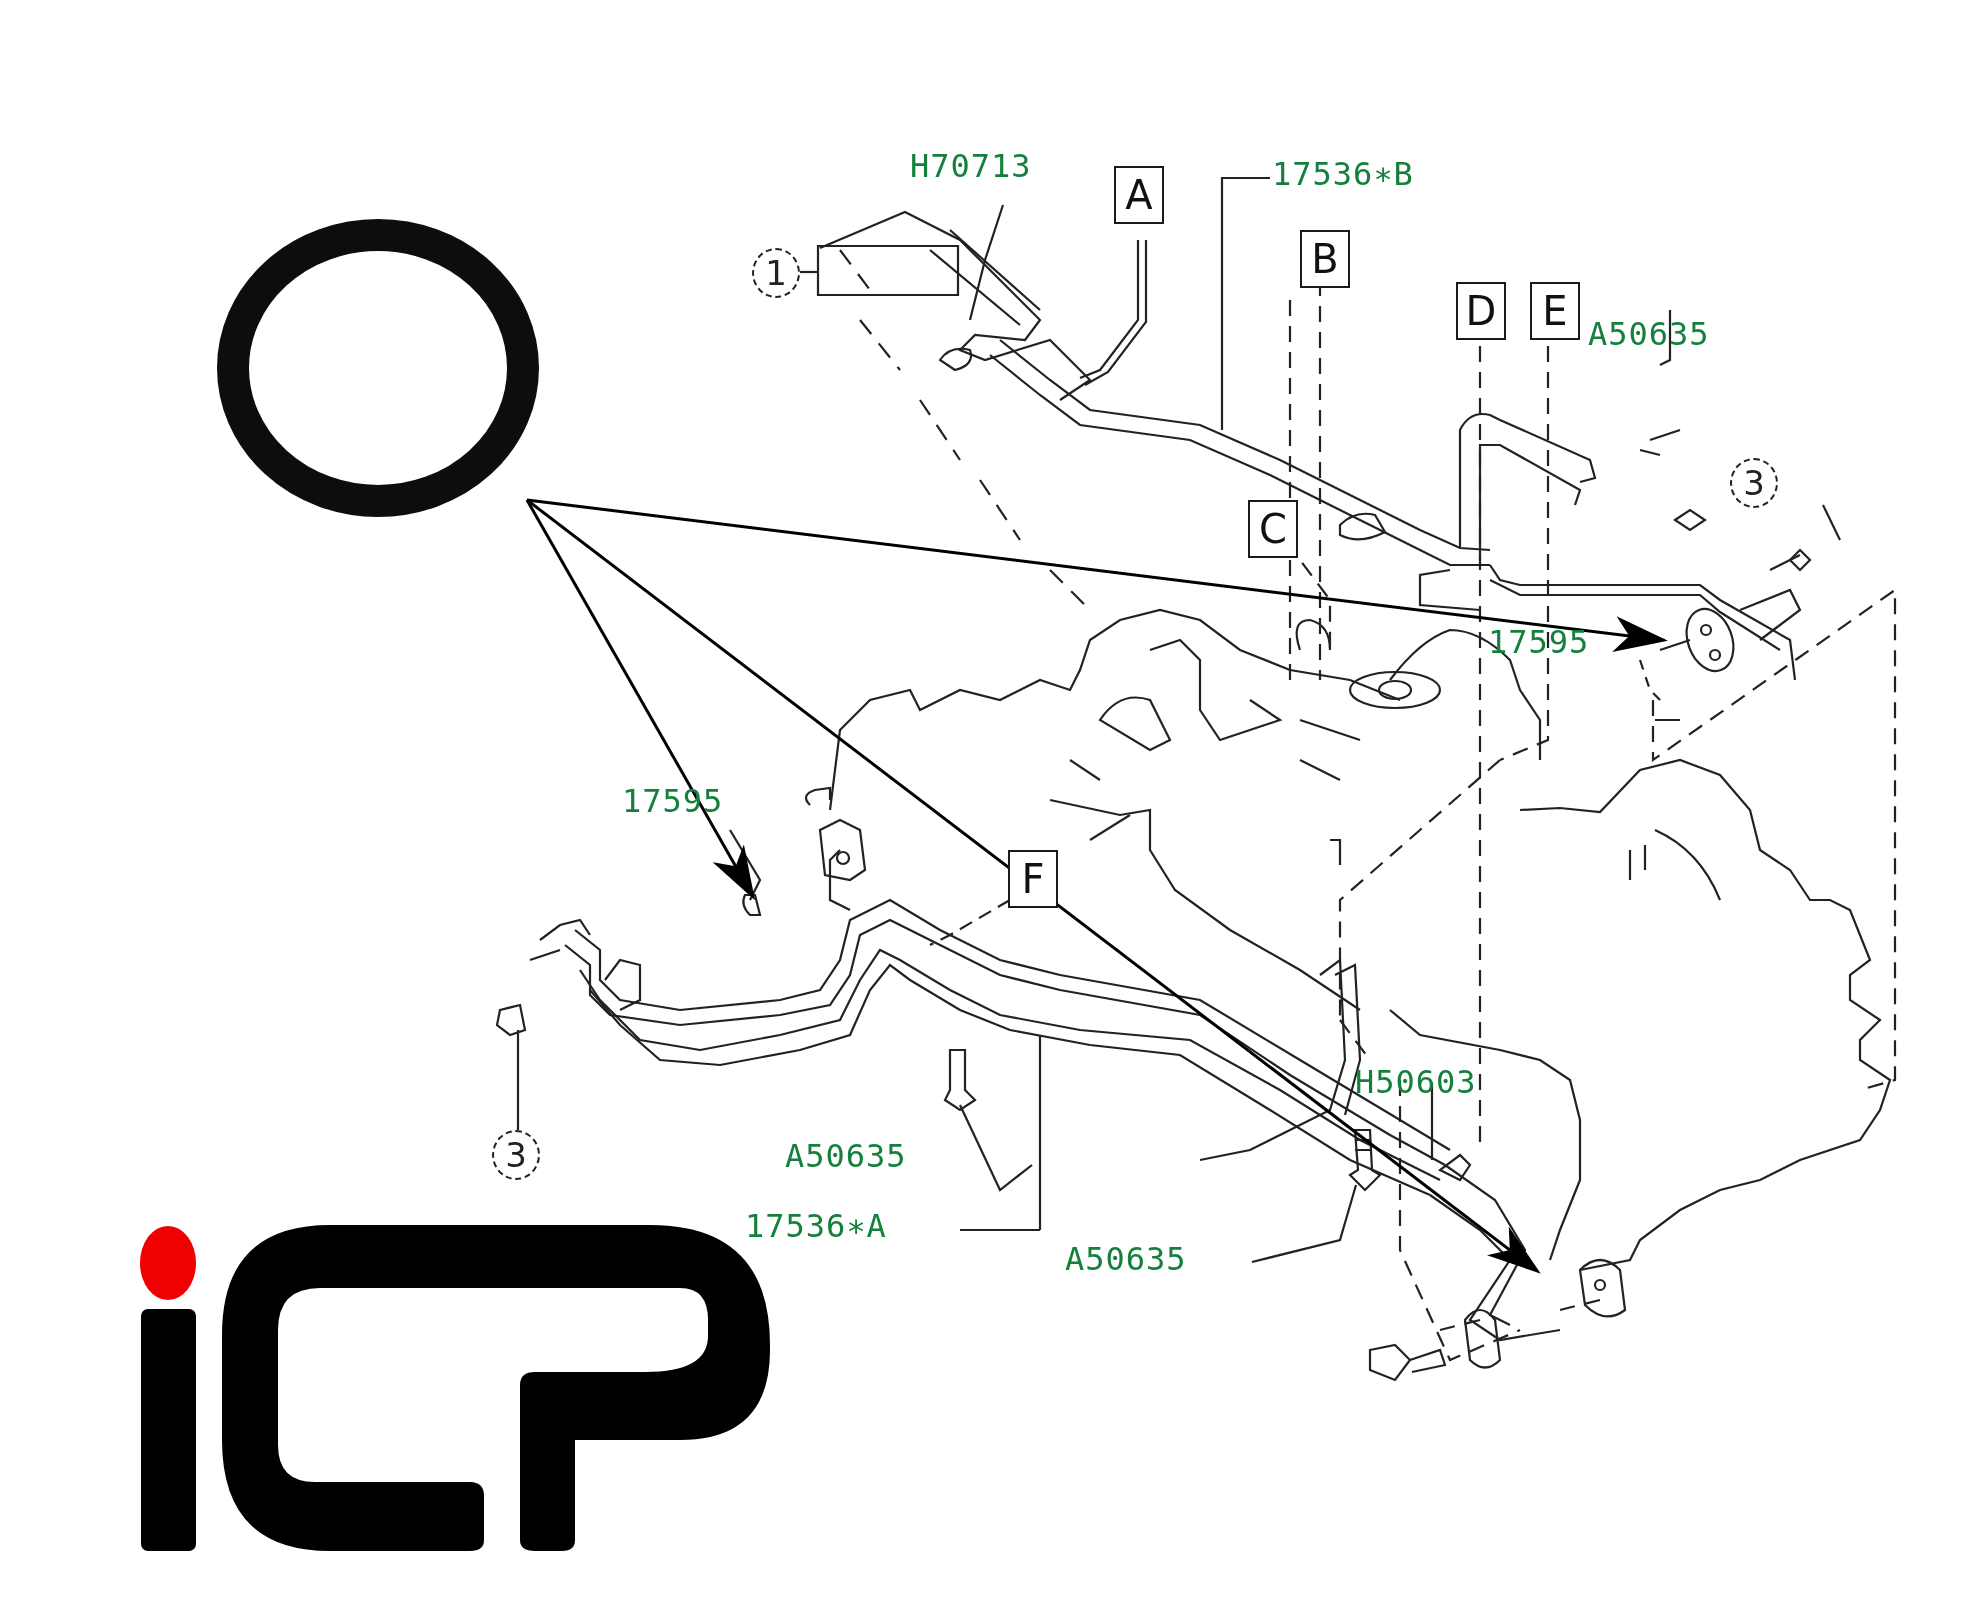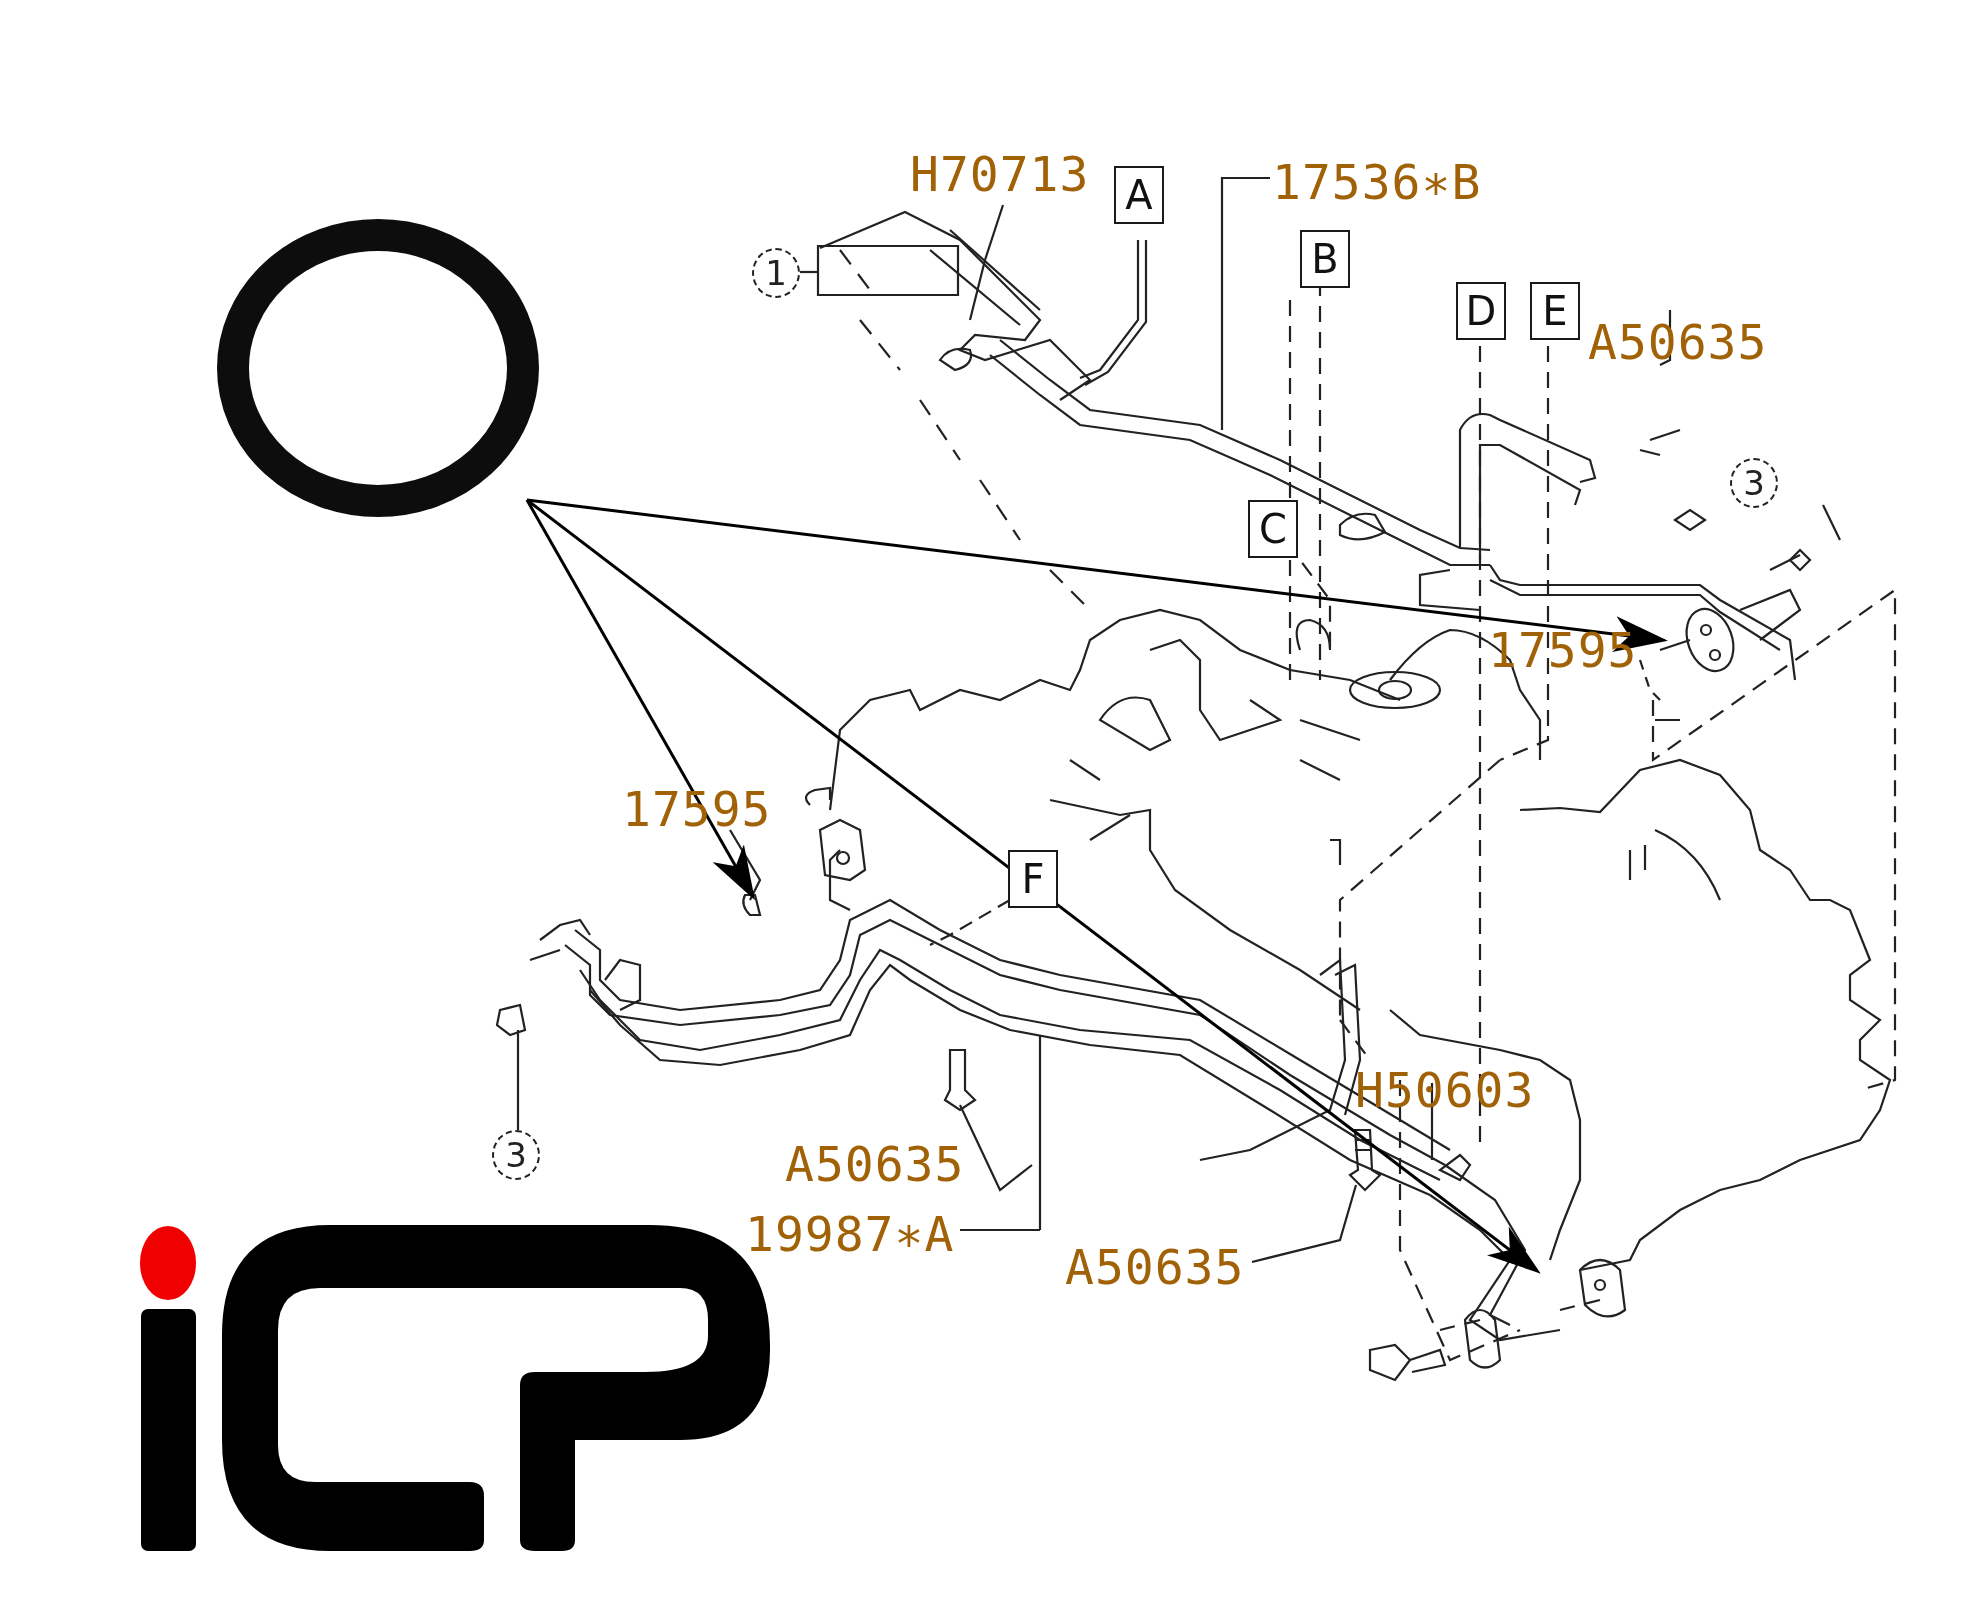--- a/index.html
+++ b/index.html
@@ -1,20 +1,20 @@
 <!DOCTYPE html>
 <html><head>
 <meta charset="utf-8">
 <style>
   html, body { margin:0; padding:0; background:#ffffff; }
   body { width:1969px; height:1600px; position:relative; overflow:hidden;
          font-family:"DejaVu Sans Mono", monospace; }
   #canvas { position:absolute; left:0; top:0; width:1969px; height:1600px; }
-  .lbl { position:absolute; font-family:"DejaVu Sans Mono", monospace; font-size:48px;
-         color:#a16207; letter-spacing:1px; font-weight:normal; line-height:1; white-space:nowrap; }
+  .lbl { position:absolute; font-family:"DejaVu Sans Mono", monospace; font-size:32px;
+         color:#15803d; letter-spacing:1px; font-weight:normal; line-height:1; white-space:nowrap; }
   .box { position:absolute; border:2.5px solid #1a1a1a; width:46px; height:54px;
          font-family:"DejaVu Sans", sans-serif; font-size:40px; text-align:center; line-height:54px; color:#111; background:#fff; }
   .circ { position:absolute; width:44px; height:46px; border:2px dashed #222; border-radius:50%;
           font-family:"DejaVu Sans", sans-serif; font-size:34px; text-align:center; line-height:46px; color:#222; background:#fff;}
 </style>
 </head>
 <body>
 
 <svg id="canvas" viewBox="0 0 1969 1600" xmlns="http://www.w3.org/2000/svg">
   <g fill="none" stroke="#222" stroke-width="2.2">
@@ -159,21 +159,21 @@
   </g>
 </svg>
 
 <div class="lbl" style="left:910px;top:150px;">H70713</div>
 <div class="lbl" style="left:1272px;top:158px;text-align:right;">17536∗B</div>
 <div class="lbl" style="left:1588px;top:318px;">A50635</div>
 <div class="lbl" style="left:1488px;top:626px;">17595</div>
 <div class="lbl" style="left:622px;top:785px;">17595</div>
 <div class="lbl" style="left:1355px;top:1066px;">H50603</div>
 <div class="lbl" style="left:785px;top:1140px;">A50635</div>
-<div class="lbl" style="left:745px;top:1210px;">19987∗A</div>
+<div class="lbl" style="left:745px;top:1210px;">17536∗A</div>
 <div class="lbl" style="left:1065px;top:1243px;">A50635</div>
 
 <div class="box" style="left:1114px;top:166px;">A</div>
 <div class="box" style="left:1300px;top:230px;">B</div>
 <div class="box" style="left:1248px;top:500px;">C</div>
 <div class="box" style="left:1456px;top:282px;">D</div>
 <div class="box" style="left:1530px;top:282px;">E</div>
 <div class="box" style="left:1008px;top:850px;">F</div>
 
 <div class="circ" style="left:752px;top:248px;">1</div>

